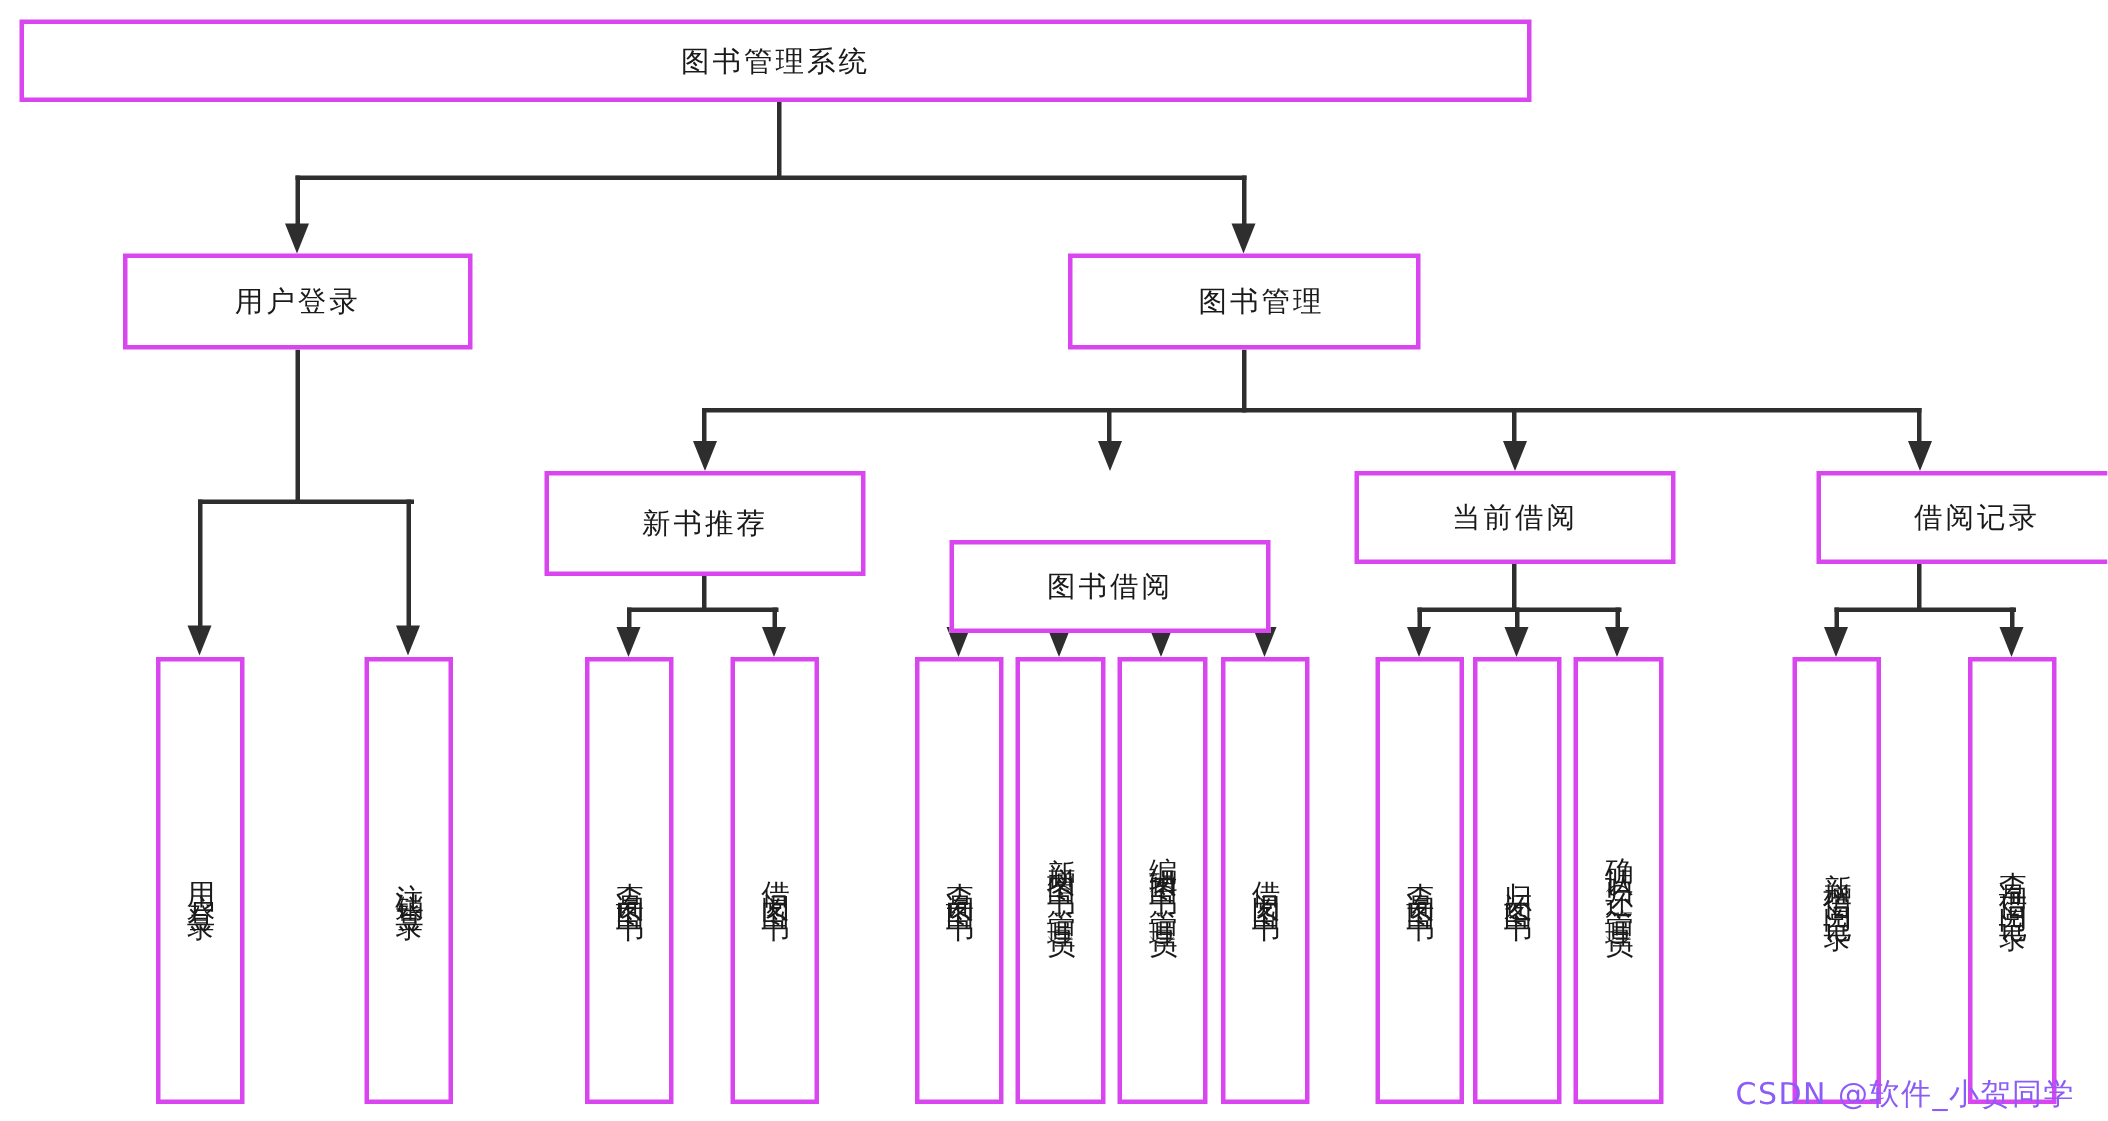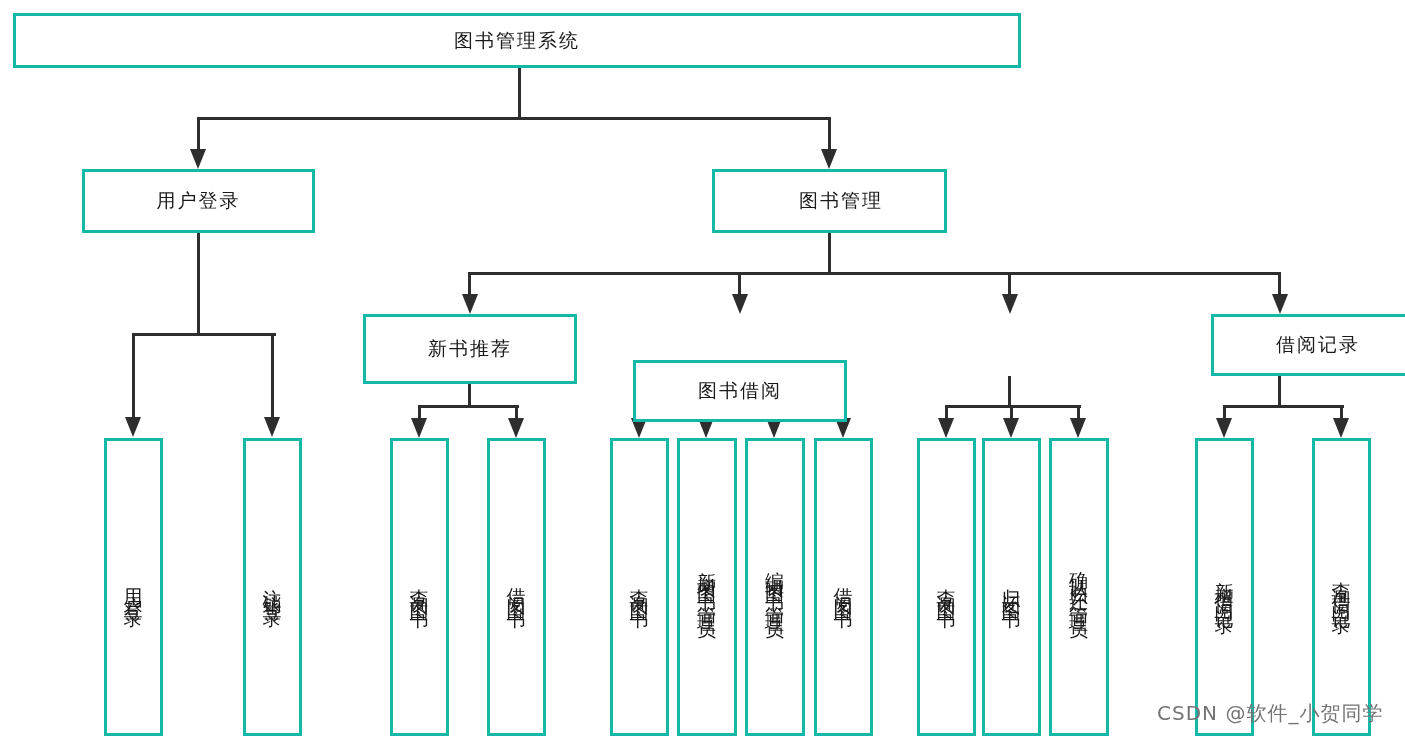--- a/index.html
+++ b/index.html
@@ -13,36 +13,36 @@
   }
   .line{position:absolute;background:#2e2e2e;}
   .arrow{
     position:absolute;width:0;height:0;
     border-left:8px solid transparent;
     border-right:8px solid transparent;
     border-top:20px solid #2e2e2e;
   }
   .box{
     position:absolute;box-sizing:border-box;
-    background:#ffffff;border:3px solid #14b8a6;
+    background:#ffffff;border:3px solid #d946ef;
     display:flex;align-items:center;justify-content:center;
     z-index:2;
   }
   .box .lbl{font-size:19px;letter-spacing:2px;white-space:nowrap;}
   .leaf .lbl{
     writing-mode:vertical-rl;
     text-orientation:mixed;
     letter-spacing:7px;
     font-size:19px;
     line-height:1;
   }
   .watermark{
-    position:absolute;left:1157px;top:700px;
+    position:absolute;left:1157px;top:716px;
     font-size:20px;letter-spacing:1px;white-space:nowrap;
-    color:#737373;z-index:6;
+    color:#8b5cf6;z-index:6;
   }
 </style>
 </head>
 <body>
 
 <div class="canvas">
 
   <div class="line" style="left:518px;top:66px;width:3px;height:54px;"></div>
   <div class="line" style="left:197px;top:117px;width:634px;height:3px;"></div>
   <div class="line" style="left:197px;top:117px;width:3px;height:33px;"></div>
@@ -112,20 +112,23 @@
   <div class="box" style="left:712px;top:169px;width:235px;height:64px;padding-left:23px;">
     <span class="lbl">图书管理</span>
   </div>
 
   <div class="box" style="left:363px;top:314px;width:214px;height:70px;">
     <span class="lbl">新书推荐</span>
   </div>
   <div class="box" style="left:633px;top:314px;width:214px;height:62px;margin-top:46px;">
     <span class="lbl">图书借阅</span>
   </div>
+  <div class="box" style="left:903px;top:314px;width:214px;height:62px;">
+    <span class="lbl">当前借阅</span>
+  </div>
   <div class="box" style="left:1211px;top:314px;width:214px;height:62px;">
     <span class="lbl">借阅记录</span>
   </div>
 
   <div class="box leaf" style="left:104px;top:438px;width:59px;height:298px;">
     <span class="lbl">用户登录</span>
   </div>
   <div class="box leaf" style="left:243px;top:438px;width:59px;height:298px;">
     <span class="lbl">注销登录</span>
   </div>

